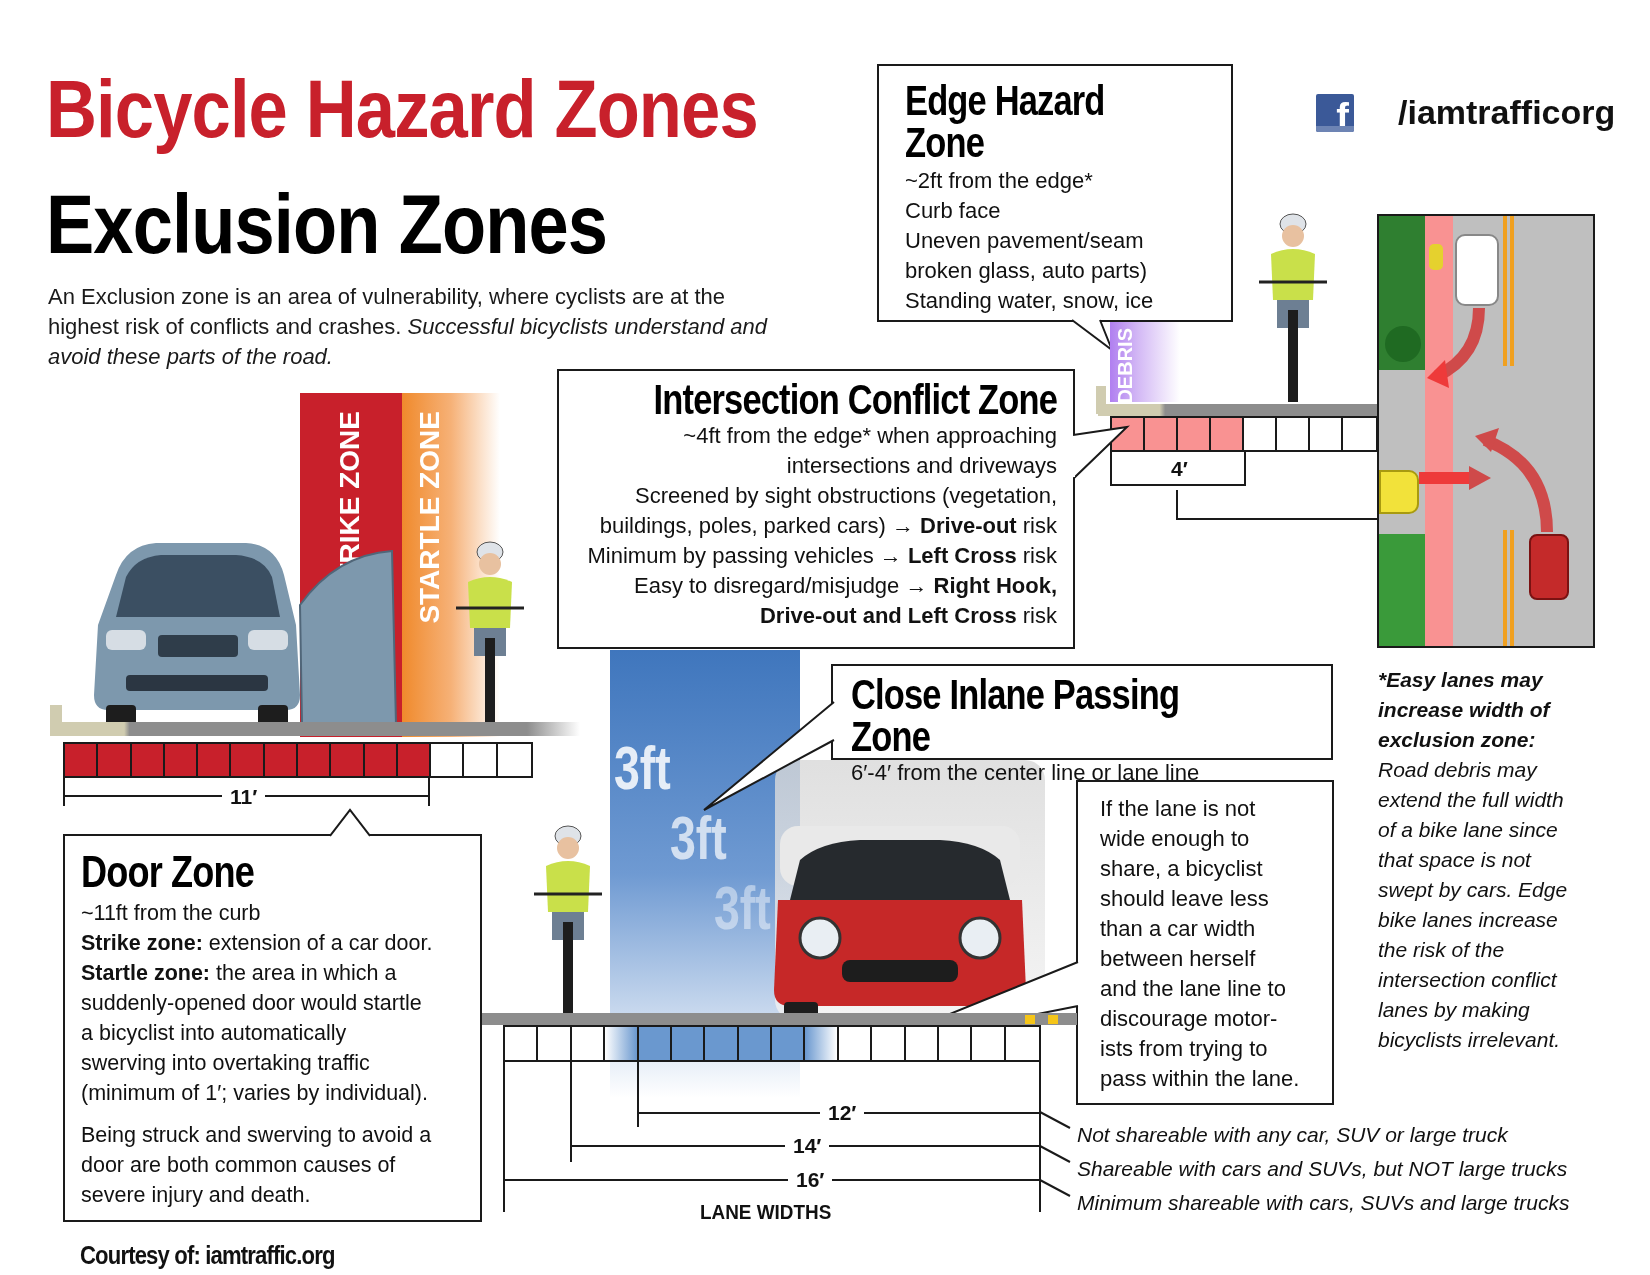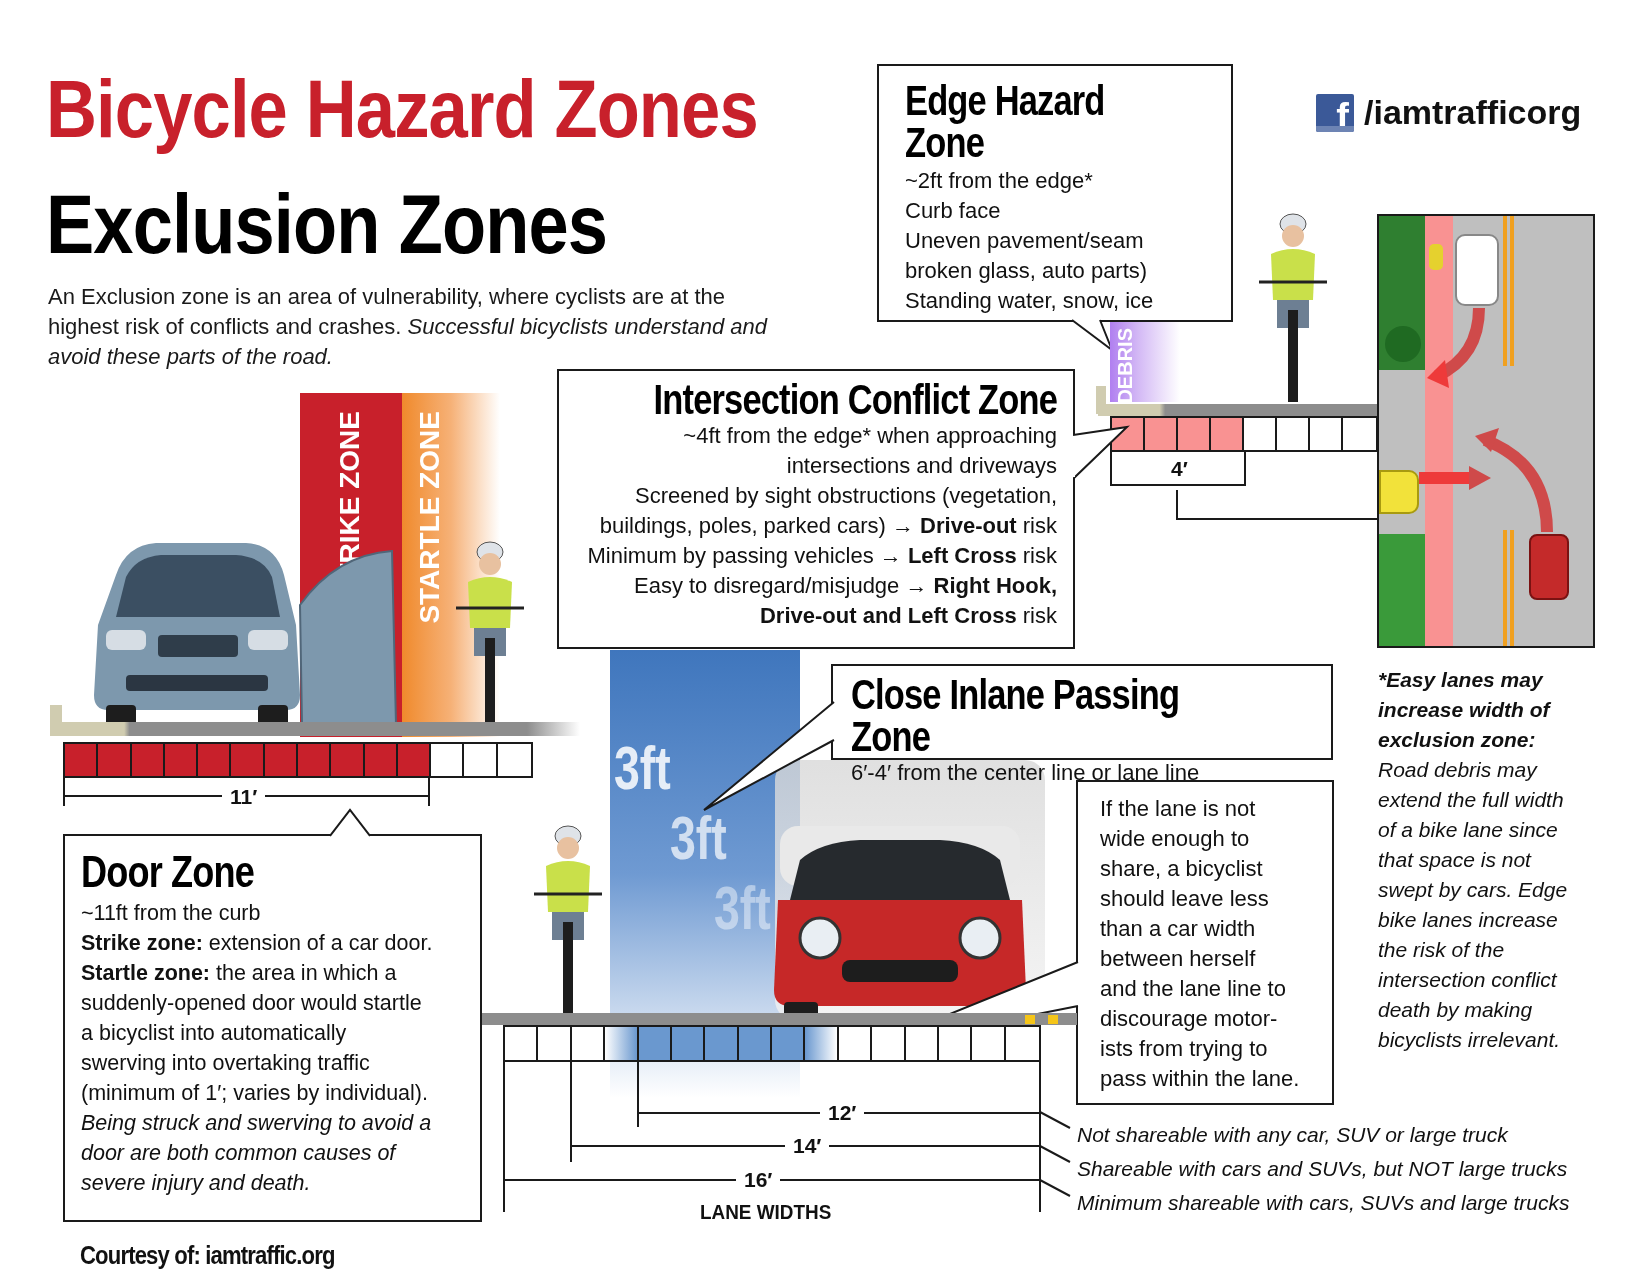--- a/index.html
+++ b/index.html
@@ -24,30 +24,30 @@
   .inter-box .box-title { font-size: 42px; transform: scaleX(0.82); transform-origin: right top; margin-bottom: 0px; }
 
   .pass-box { left: 831px; top: 664px; width: 502px; height: 96px; padding: 8px 0 0 18px; }
   .pass-box .box-title { font-size: 42px; transform: scaleX(0.82); }
 
   .share-box { left: 1076px; top: 780px; width: 258px; height: 325px; padding: 12px 0 0 22px; }
 
   .door-box { left: 63px; top: 834px; width: 419px; height: 388px; padding: 14px 0 0 16px; }
   .door-box .box-title { font-size: 44px; transform: scaleX(0.82); margin-bottom: 4px; }
   .door-box .box-line { font-size: 21.5px; }
-  .door-box .italic-note { margin-top: 0; font-style: italic; }
+  .door-box .italic-note { margin-top: 12px; }
 
   .footnote { left: 1378px; top: 665px; width: 260px; font-size: 21px; line-height: 30px; font-style: italic; color: #111; }
   .footnote b { font-weight: 700; }
 
   .fb { left: 1316px; top: 93px; display: flex; align-items: center; gap: 10px; }
   .fb-icon { width: 38px; height: 38px; background: #3b5998; position: relative; border-radius: 2px; overflow: hidden; }
   .fb-icon span { position: absolute; right: 5px; bottom: -4px; color: #fff; font-weight: 700; font-size: 38px; line-height: 1; font-family: "Liberation Sans", sans-serif; }
   .fb-icon::after { content: ""; position: absolute; left: 0; right: 0; bottom: 0; height: 6px; background: #6d84b4; }
-  .fb-text { font-size: 34px; font-weight: 700; color: #111; }
+  .fb-text { font-size: 34px; font-weight: 700; color: #111; margin-left: 34px; }
 
   .courtesy { left: 80px; top: 1240px; font-size: 26px; transform: scaleX(0.85); color: #111; }
 
   
   .lane { position: absolute; display: flex; border: 2px solid #1a1a1a; background: #fff; }
   .cell { border-right: 2px solid #1a1a1a; height: 100%; }
   .cell:last-child { border-right: none; }
   .road { position: absolute; background: #8d8d8d; }
   .dim-line { position: absolute; background: #1a1a1a; }
   .dim-label { position: absolute; font-size: 21px; font-weight: 700; background: #fff; padding: 0 8px; line-height: 1; }
@@ -326,21 +326,21 @@
 <div class="dim-line" style="left:503px; top:1062px; width:2px; height:150px;"></div>
 <div class="dim-line" style="left:1039px; top:1062px; width:2px; height:150px;"></div>
 <div class="dim-line" style="left:570px; top:1062px; width:2px; height:100px;"></div>
 <div class="dim-line" style="left:637px; top:1062px; width:2px; height:65px;"></div>
 
 <div class="dim-line" style="left:637px; top:1112px; width:404px; height:2px;"></div>
 <div class="dim-label" style="left:820px; top:1102px;">12′</div>
 <div class="dim-line" style="left:570px; top:1145px; width:471px; height:2px;"></div>
 <div class="dim-label" style="left:785px; top:1135px;">14′</div>
 <div class="dim-line" style="left:503px; top:1179px; width:538px; height:2px;"></div>
-<div class="dim-label" style="left:736px; top:1169px;text-align:right;">16′</div>
+<div class="dim-label" style="left:788px; top:1169px;text-align:right;">16′</div>
 <div class="abs lane-widths">LANE WIDTHS</div>
 
 <svg class="abs" style="left:1040px; top:1110px;" width="40" height="90">
   <path d="M0 2 L30 18 M0 36 L30 52 M0 70 L30 86" stroke="#1a1a1a" stroke-width="2"></path>
 </svg>
 <div class="lane-captions" style="top:1123px;">Not shareable with any car, SUV or large truck</div>
 <div class="lane-captions" style="top:1157px;">Shareable with cars and SUVs, but NOT large trucks</div>
 <div class="lane-captions" style="top:1191px;">Minimum shareable with cars, SUVs and large trucks</div>
 
 <div class="abs footnote">
@@ -348,17 +348,17 @@
   <div><b>increase width of</b></div>
   <div><b>exclusion zone:</b></div>
   <div>Road debris may</div>
   <div>extend the full width</div>
   <div>of a bike lane since</div>
   <div>that space is not</div>
   <div>swept by cars. Edge</div>
   <div>bike lanes increase</div>
   <div>the risk of the</div>
   <div>intersection conflict</div>
-  <div>death by making</div>
+  <div>lanes by making</div>
   <div>bicyclists irrelevant.</div>
 </div>
 
 <div class="abs condensed courtesy">Courtesy of: iamtraffic.org</div>
 
 </body></html>

